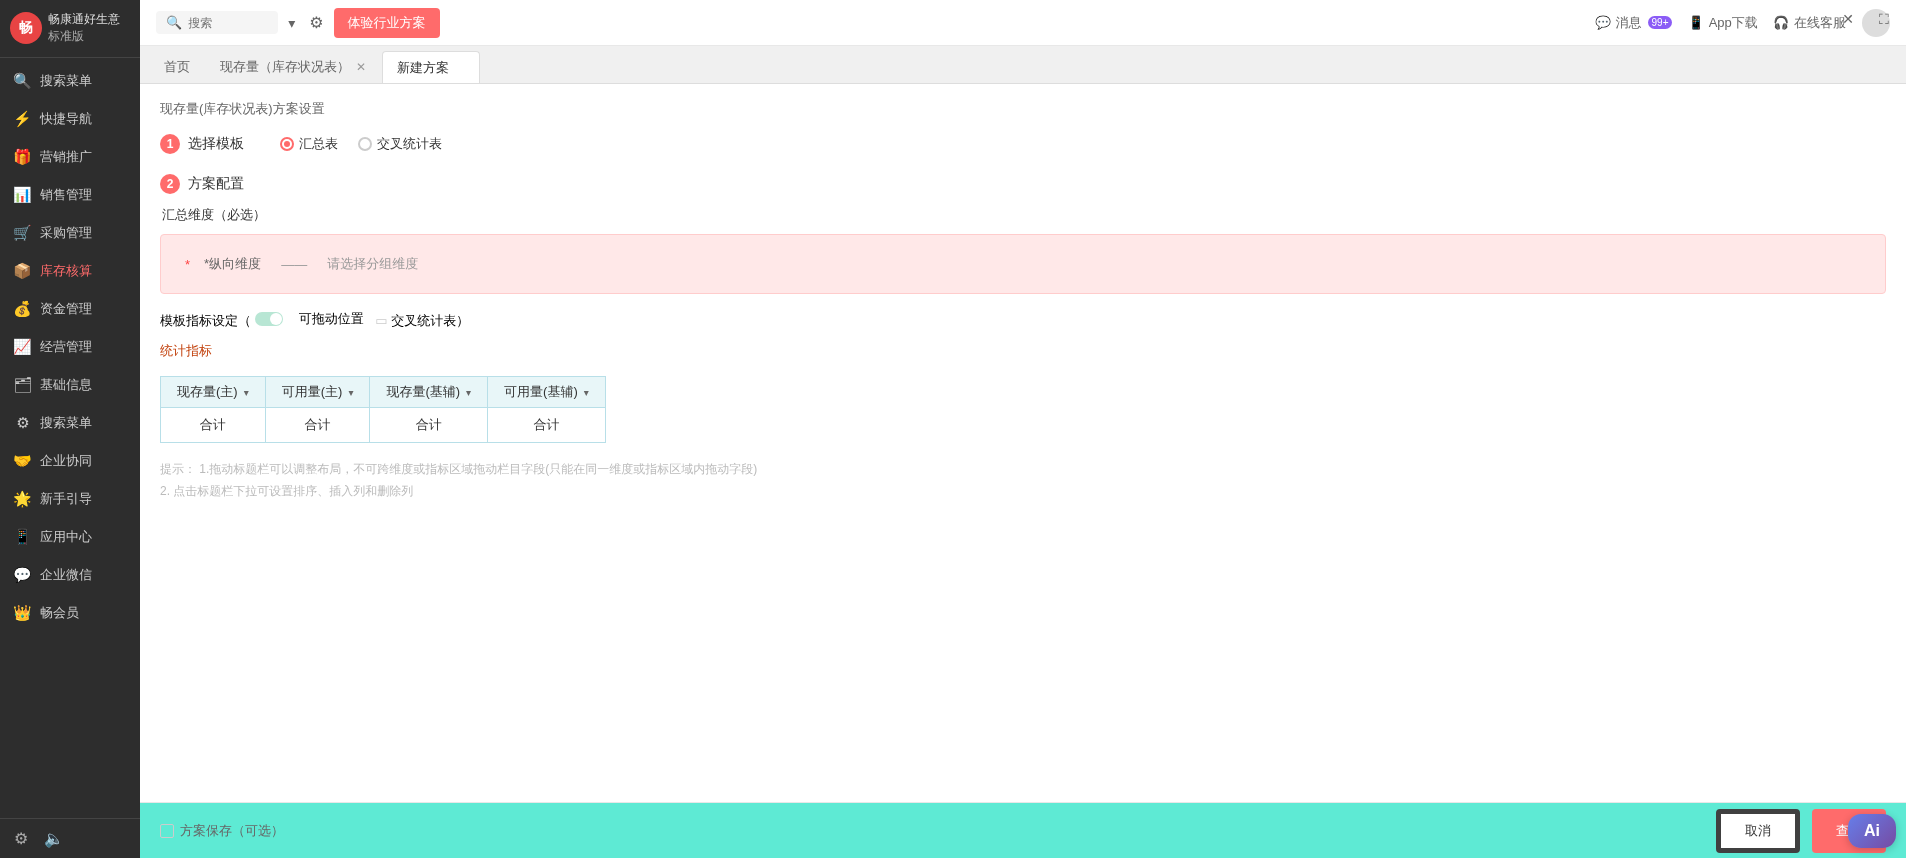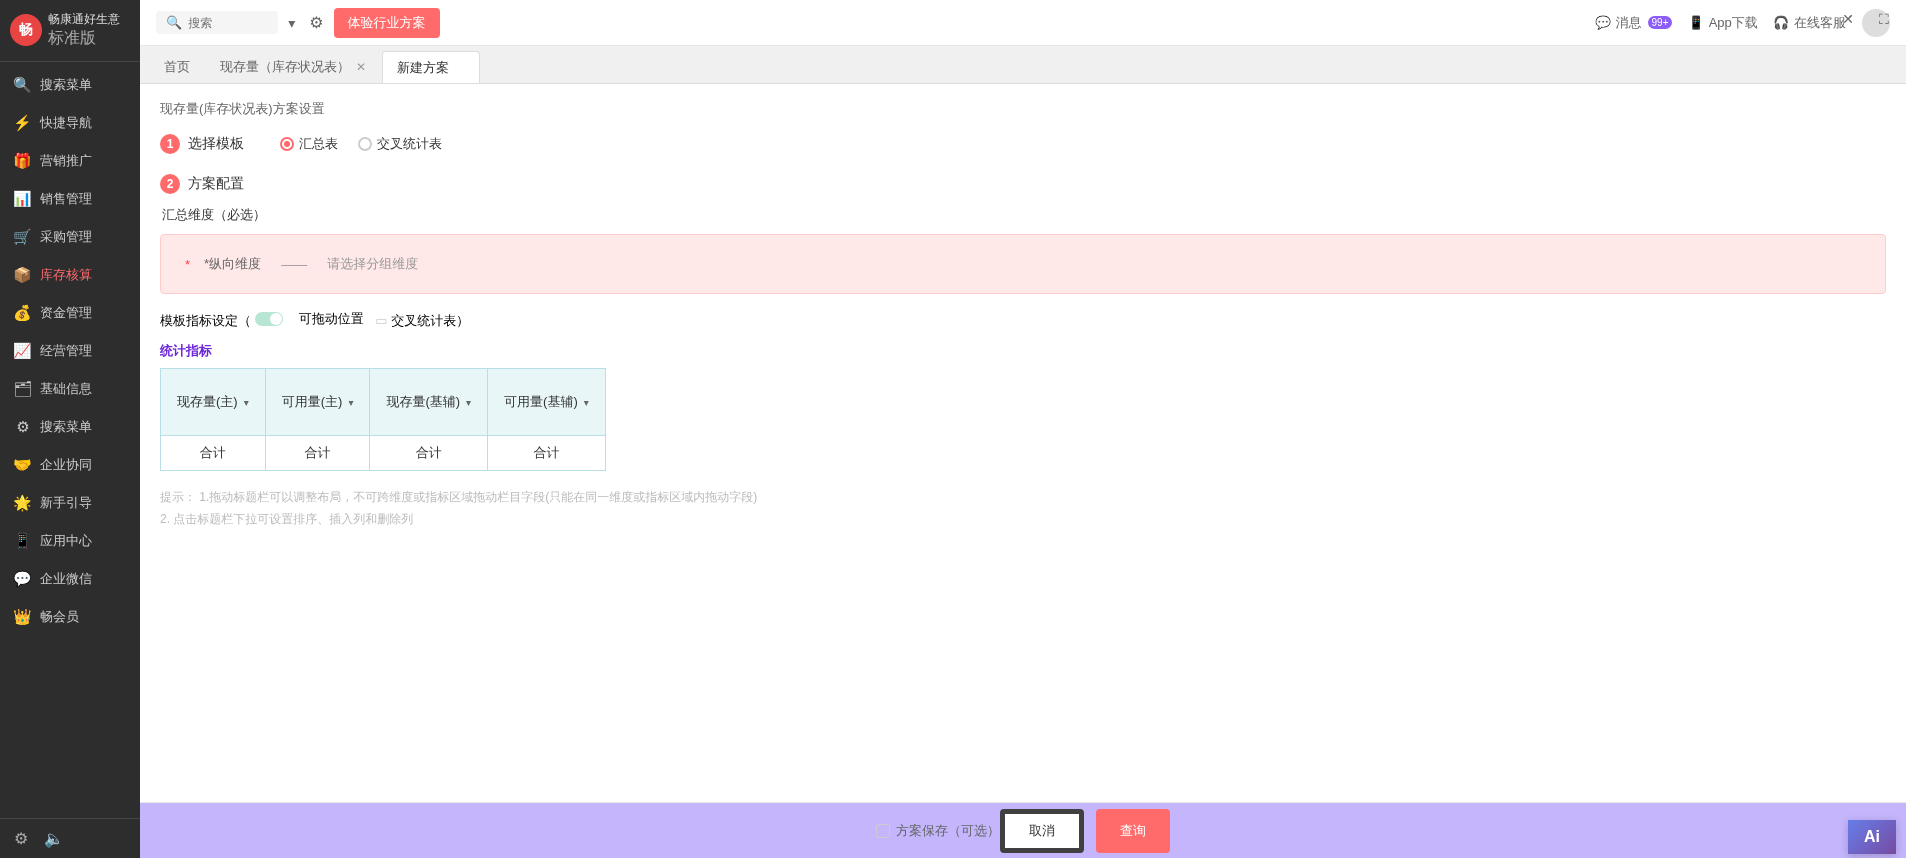--- a/index.html
+++ b/index.html
@@ -24,21 +24,21 @@
     }
     .logo-icon {
       width: 32px;
       height: 32px;
       background: #e84444;
       border-radius: 50%;
       display: flex; align-items: center; justify-content: center;
       color: white; font-weight: bold; font-size: 14px;
     }
     .logo-text { font-size: 12px; color: #ddd; line-height: 1.3; }
-    .logo-badge { font-size: 16px; color: #aaa; }
+    .logo-badge { font-size: 12px; color: #aaa; }
     .sidebar-nav { flex: 1; overflow-y: auto; padding: 4px 0; }
     .sidebar-nav::-webkit-scrollbar { width: 3px; }
     .sidebar-item {
       display: flex; align-items: center; gap: 8px;
       padding: 10px 14px; cursor: pointer; color: #ccc; font-size: 13px;
     }
     .sidebar-item.active { color: #ff6b6b; }
     .sidebar-item-icon { width: 18px; height: 18px; display: flex; align-items: center; justify-content: center; font-size: 15px; }
     .sidebar-bottom {
       padding: 10px 14px; display: flex; gap: 16px; border-top: 1px solid #444;
@@ -130,43 +130,43 @@
     .dim-dash { color: #999; margin: 0 8px; }
     .dim-placeholder { color: #999; font-size: 13px; }
     .toggle-box {
       width: 28px; height: 14px; background: #b8e6d4; border-radius: 7px;
       display: inline-flex; align-items: center; padding: 1px;
     }
     .toggle-dot { width: 12px; height: 12px; background: white; border-radius: 50%; margin-left: auto; }
     .toggle-item { display: flex; align-items: center; gap: 5px; }
 
     
-    .stats-label { color: #6d28d9; font-size: 13px; margin-bottom: 8px; font-weight: 700; }
+    .stats-label { color: #c2410c; font-size: 13px; margin-bottom: 16px; font-weight: 400; }
     .col-header {
-      background: #e8f6f8; padding: 24px 16px; display: flex; align-items: center;
+      background: #e8f6f8; padding: 6px 16px; display: flex; align-items: center;
       justify-content: center; gap: 6px; font-size: 13px; color: #333;
       border-bottom: 1px solid #b8dfe8; white-space: nowrap;
     }
     .col-cell {
       padding: 8px 16px; text-align: center; font-size: 13px; color: #333;
       background: #fff;
     }
     .chevron-down { font-size: 10px; color: #666; }
 
     .table-wrapper { display: flex; border: 1px solid #b8dfe8; width: fit-content; }
     .table-col { display: flex; flex-direction: column; }
     .table-col:not(:last-child) { border-right: 1px solid #b8dfe8; }
 
     
     .tips { margin-top: 16px; font-size: 12px; color: #bbb; line-height: 1.8; }
 
     
     .bottom-bar {
-      height: 56px; background: #c4b5fd; border-top: 1px solid #e8e8e8;
-      display: flex; align-items: center; justify-content: center;
+      height: 56px; background: #5eead4; border-top: 1px solid #e8e8e8;
+      display: flex; align-items: center; justify-content: space-between;
       padding: 8px 20px; flex-shrink: 0;
     }
     .checkbox-group { display: flex; align-items: center; gap: 6px; font-size: 13px; color: #666; }
     .checkbox-box {
       width: 14px; height: 14px; border: 1px solid #ccc; border-radius: 2px;
       cursor: pointer;
     }
     .bottom-buttons { display: flex; gap: 12px; }
     .btn-cancel {
       padding: 8px 24px; border: 5px solid #404040; background: #fff;
@@ -175,23 +175,23 @@
     .btn-query {
       padding: 8px 24px; border: none; background: #ff6b6b;
       border-radius: 4px; cursor: pointer; font-size: 13px; color: white;
     }
     .win-btn {
       width: 36px; height: 36px; display: flex; align-items: center; justify-content: center;
       cursor: pointer; color: #666; font-size: 14px;
     }
 
     .ai-badge {
-      position: fixed; bottom: 4px; right: 10px;
+      position: fixed; bottom: 10px; right: 10px;
       background: linear-gradient(135deg, #667eea, #764ba2);
-      color: white; border-radius: 0; padding: 8px 16px;
+      color: white; border-radius: 13px; padding: 8px 16px;
       font-size: 16px; font-weight: bold; cursor: pointer;
       box-shadow: 0 2px 8px rgba(0,0,0,0.2);
       margin-left: 16px;
     }
 
     .content-scroll { flex: 1; overflow-y: auto; display: flex; flex-direction: column; }
   </style>
 </head>
 <body>
 

